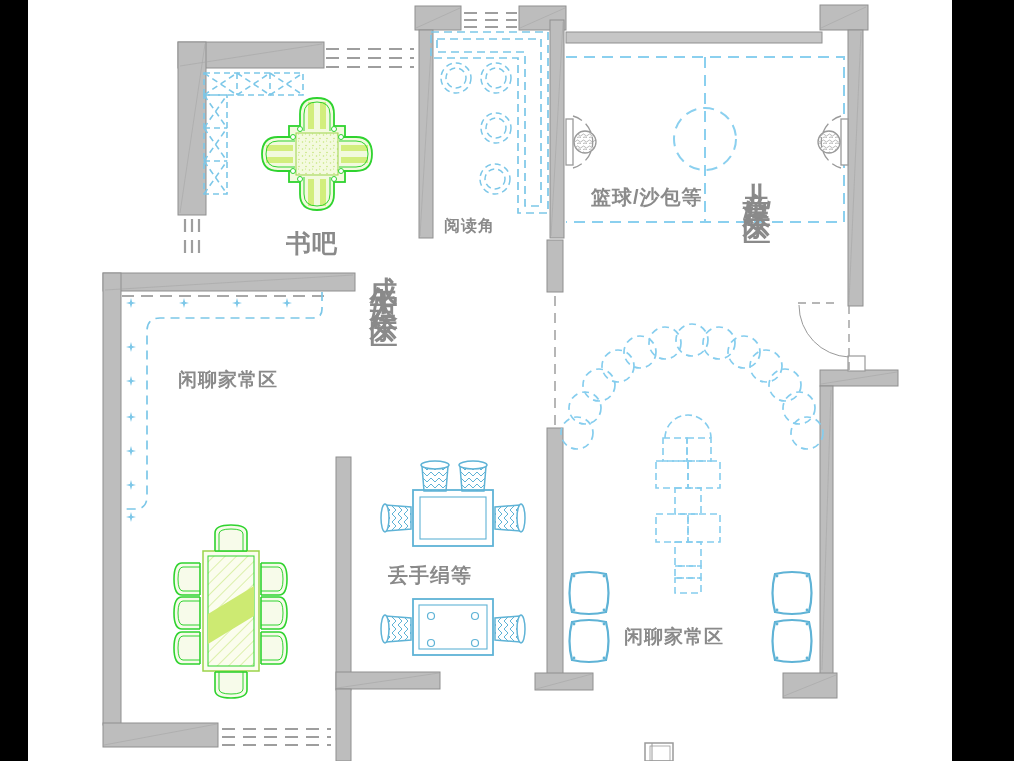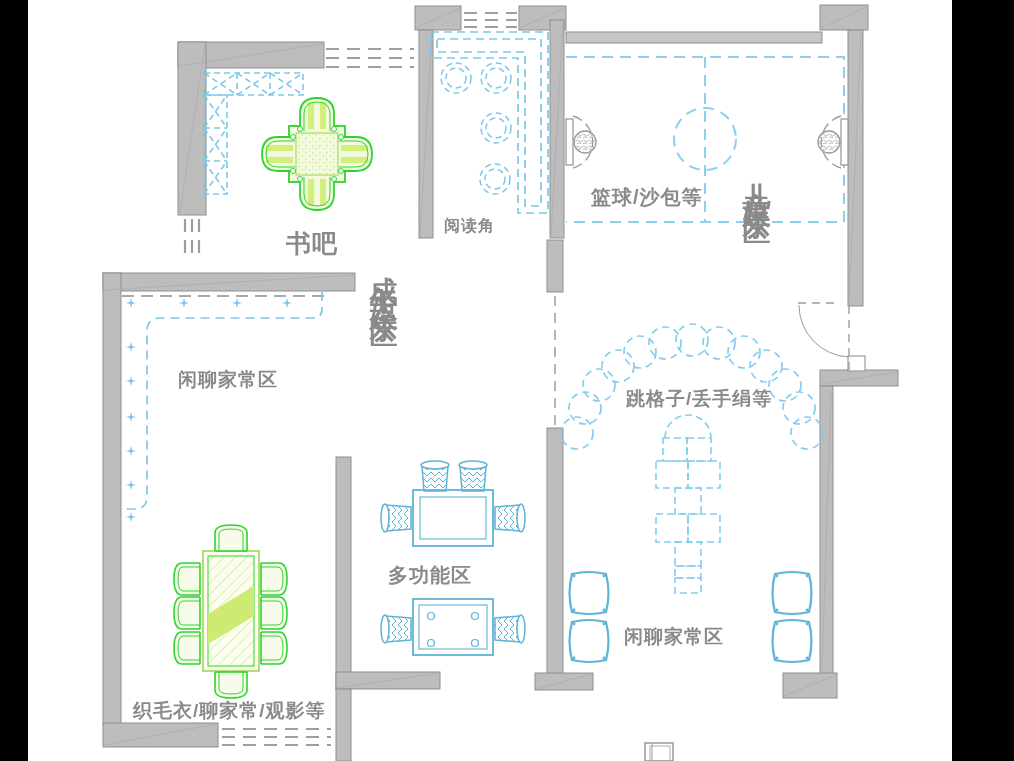--- a/index.html
+++ b/index.html
@@ -286,17 +286,15 @@
       <use href="#gchair" transform="translate(231,684) rotate(-90)"></use>
     </g>
   </svg>
 
   <div id="lbl-book" class="zlabel">书吧</div>
   <div id="lbl-read" class="zlabel">阅读角</div>
   <div id="lbl-basket" class="zlabel">篮球/沙包等</div>
   <div id="lbl-children" class="zlabel v">儿童娱乐区</div>
   <div id="lbl-adult" class="zlabel v">成年人娱乐区</div>
   <div id="lbl-chat" class="zlabel">闲聊家常区</div>
-  <div id="lbl-hop" class="zlabel">跳格子/丢手绢等</div>
-  <div id="lbl-multi" class="zlabel">多功能区</div>
+  <div id="lbl-multi" class="zlabel">丢手绢等</div>
   <div id="lbl-parent" class="zlabel">闲聊家常区</div>
-  <div id="lbl-knit" class="zlabel">织毛衣/聊家常/观影等</div>
 </div>
 
 </body></html>

